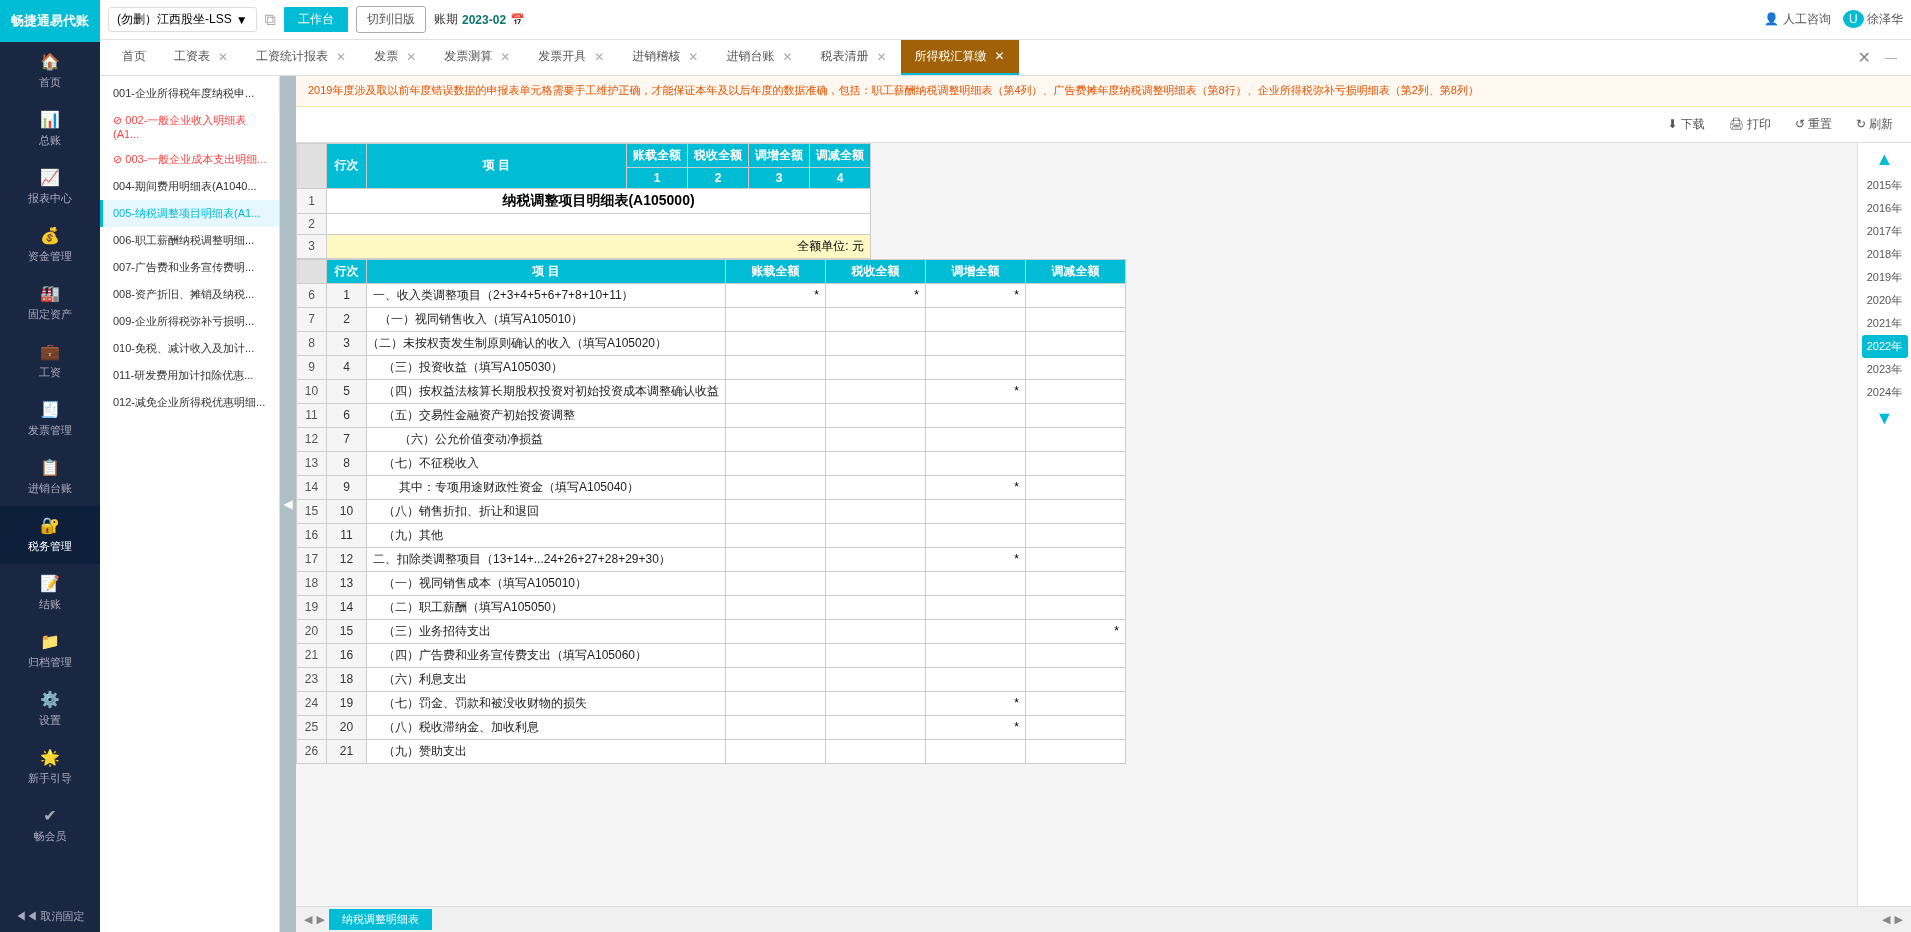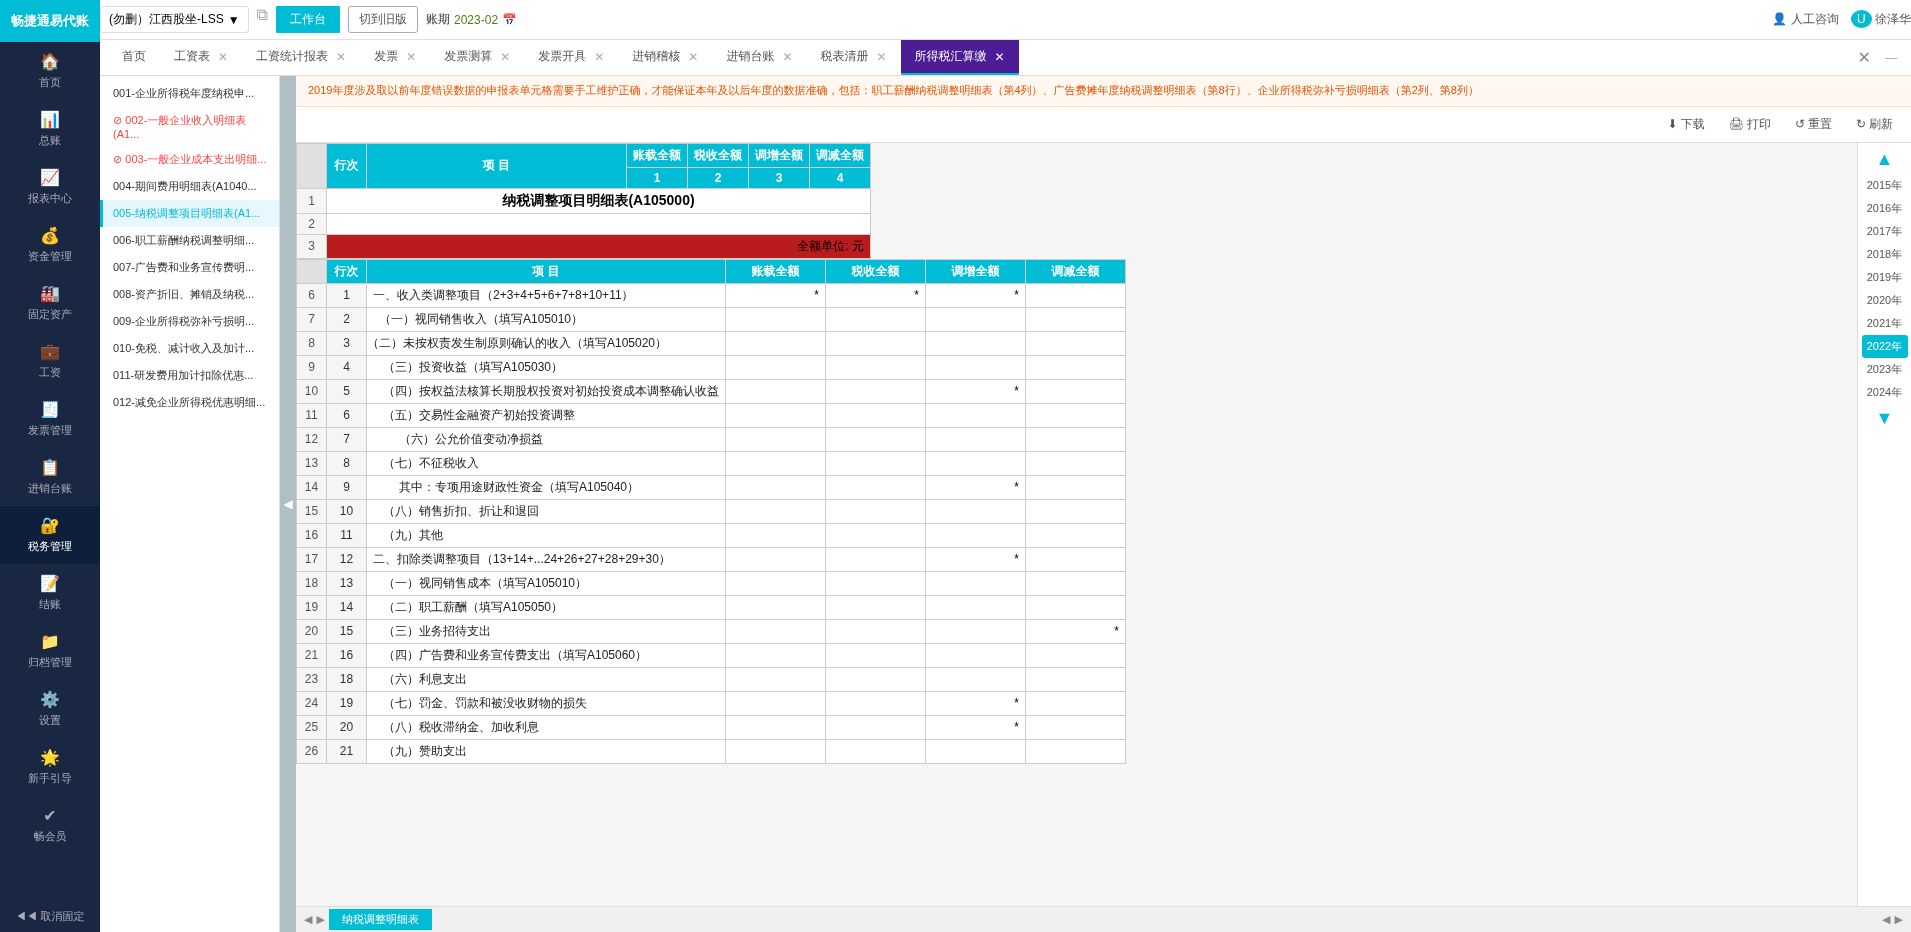--- a/index.html
+++ b/index.html
@@ -10,31 +10,31 @@
     .sidebar-logo { background: #00bcd4; padding: 12px 8px; text-align: center; font-size: 13px; font-weight: bold; color: #fff; cursor: pointer; }
     .sidebar-item { display: flex; flex-direction: column; align-items: center; padding: 10px 4px; cursor: pointer; font-size: 11px; color: #aab; gap: 4px; }
     .sidebar-item:hover, .sidebar-item.active { background: #0d1f3a; color: #fff; }
     .sidebar-item .icon { font-size: 16px; }
     .sidebar-bottom { margin-top: auto; padding: 8px; text-align: center; font-size: 11px; color: #aab; cursor: pointer; }
 
     
     .main { flex: 1; display: flex; flex-direction: column; overflow: hidden; }
 
     
-    .topbar { background: #fff; border-bottom: 1px solid #e0e0e0; padding: 6px 0; display: flex; gap: 8px; flex-shrink: 0; }
+    .topbar { background: #fff; border-bottom: 1px solid #e0e0e0; padding: 6px 8px; display: flex; align-items: center; gap: 8px; flex-shrink: 0; }
     .company-select { display: flex; align-items: center; gap: 4px; border: 1px solid #ddd; padding: 3px 8px; border-radius: 3px; font-size: 12px; cursor: pointer; }
     .btn-workbench { background: #00bcd4; color: #fff; border: none; padding: 4px 14px; border-radius: 1px; cursor: pointer; font-size: 12px; }
     .btn-old { background: #fff; color: #555; border: 1px solid #aaa; padding: 4px 10px; border-radius: 3px; cursor: pointer; font-size: 12px; }
     .period-info { display: flex; align-items: center; gap: 4px; font-size: 12px; color: #333; }
     .topbar-right { margin-left: auto; display: flex; align-items: center; gap: 12px; font-size: 12px; color: #555; cursor: pointer; }
 
     
     .tabbar { background: #fff; border-bottom: 1px solid #ddd; display: flex; align-items: center; padding: 0 8px; flex-shrink: 0; overflow-x: auto; }
     .tab { padding: 8px 14px; font-size: 12px; color: #555; cursor: pointer; display: flex; align-items: center; gap: 4px; border-bottom: 2px solid transparent; white-space: nowrap; }
-    .tab.active { background: #4c1d95; color: #fff; border-bottom: 2px solid #00bcd4; }
+    .tab.active { background: #a16207; color: #fff; border-bottom: 2px solid #00bcd4; font-family: Liberation Serif, serif; }
     .tab .close { margin-left: 4px; color: #aaa; }
     .tab.active .close { color: #fff; }
     .tab-close-all { margin-left: auto; padding: 4px 8px; cursor: pointer; color: #888; font-size: 16px; }
 
     
     .content { flex: 1; display: flex; overflow: hidden; }
 
     
     .left-panel { width: 180px; background: #fff; border-right: 1px solid #ddd; overflow-y: auto; flex-shrink: 0; padding: 4px 0; }
     .left-panel-item { padding: 6px 10px; font-size: 11px; color: #333; cursor: pointer; border-left: 3px solid transparent; }
@@ -152,21 +152,21 @@
   <div class="topbar">
     <div class="company-select">
       <span>(勿删）江西股坐-LSS</span>
       <span>▼</span>
     </div>
     <span style="color:#aaa;font-size:16px;">⧉</span>
     <button class="btn-workbench">工作台</button>
     <button class="btn-old">切到旧版</button>
     <div class="period-info">
       <span>账期</span>
-      <span style="color:#4d7c0f;font-weight:normal;">2023-02</span>
+      <span style="color:#0f766e;font-weight:bold;">2023-02</span>
       <span style="color:#aaa;">📅</span>
     </div>
     <div class="topbar-right">
       <span>
         <span>👤</span>
         <span>人工咨询</span>
       </span>
       <span>
         <span style="background:#00bcd4;color:#fff;border-radius:50%;padding:2px 6px;">U</span>
         <span>徐泽华</span>
@@ -312,21 +312,21 @@
                 <tr>
                   <td class="row-num">1</td>
                   <td colspan="6" class="title-row" style="font-size:14px;font-weight:bold;text-align:center;background:#fff;">纳税调整项目明细表(A105000)</td>
                 </tr>
                 <tr>
                   <td class="row-num">2</td>
                   <td colspan="6" style="background:#fff;"></td>
                 </tr>
                 <tr>
                   <td class="row-num">3</td>
-                  <td colspan="6" class="unit-row" style="text-align:right;background:#b91c1c;">全额单位: 元</td>
+                  <td colspan="6" class="unit-row" style="text-align:right;background:#fef9c3;">全额单位: 元</td>
                 </tr>
               </tbody>
             </table>
             <table class="sheet" id="data-table">
                 <thead>
                   <tr>
                     <th style="background:#e0e0e0;color:#333;width:30px;"></th>
                     <th style="background:#00bcd4;color:#fff;width:40px;">行次</th>
                     <th style="background:#00bcd4;color:#fff;min-width:260px;">项 目</th>
                     <th style="background:#00bcd4;color:#fff;min-width:100px;">账载全额</th>

